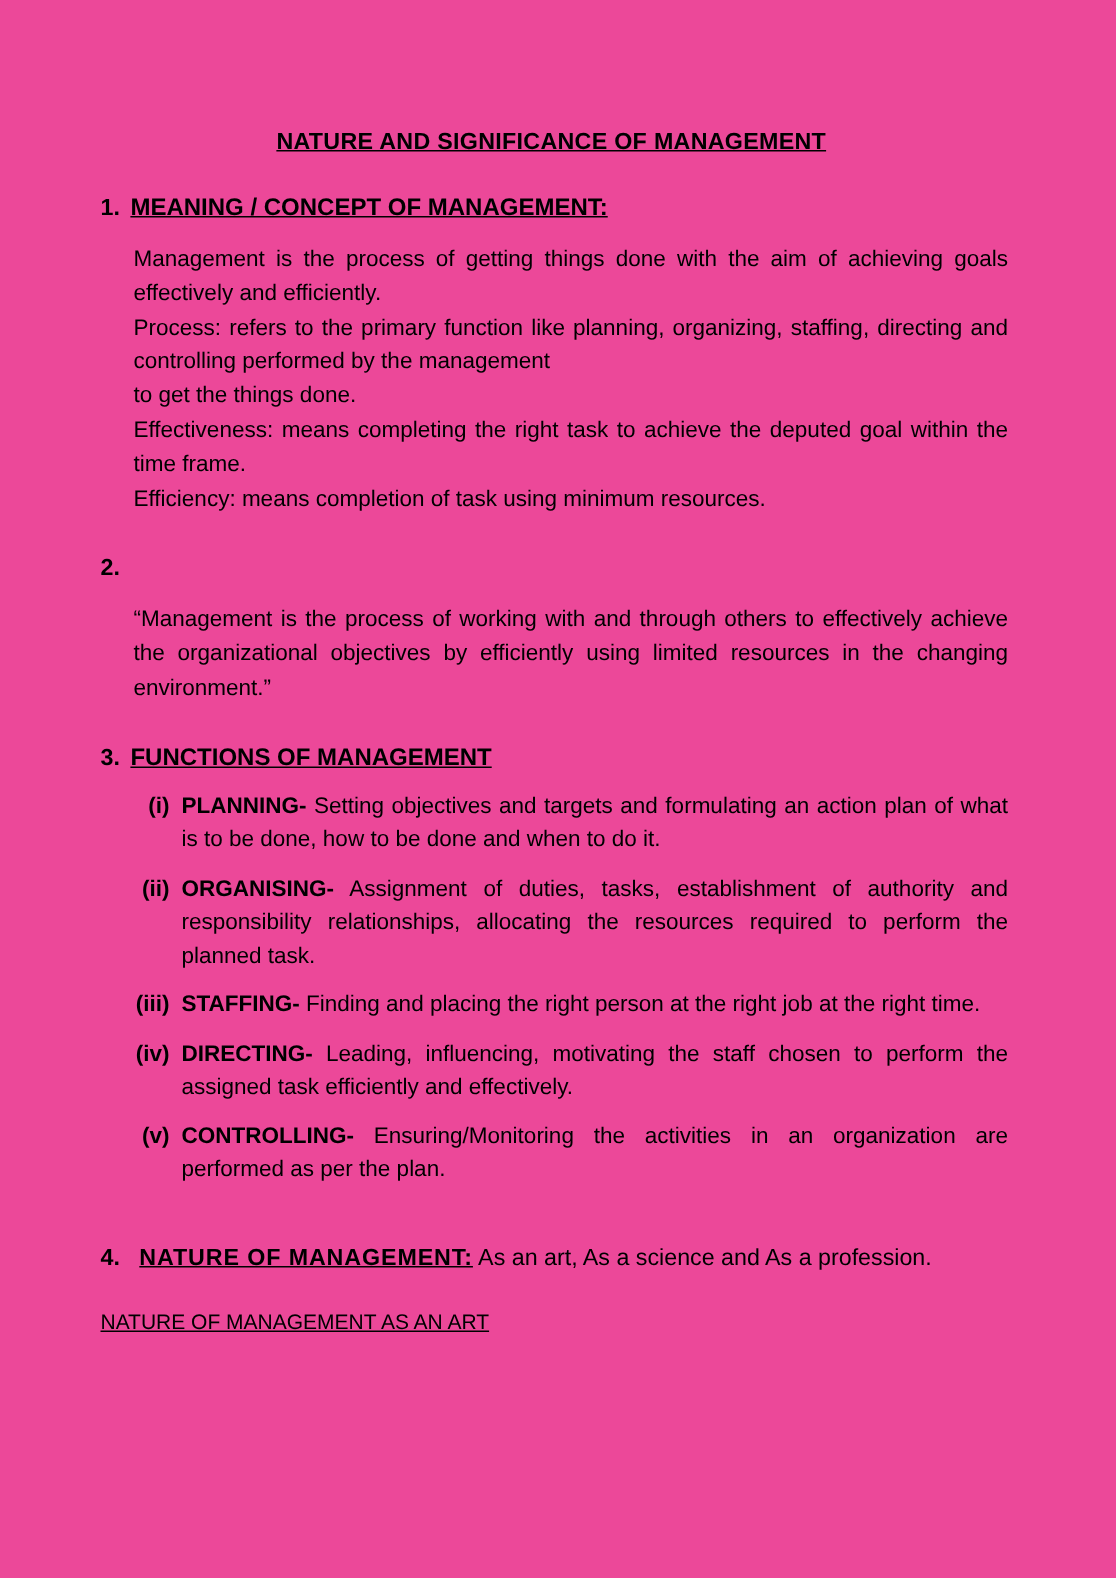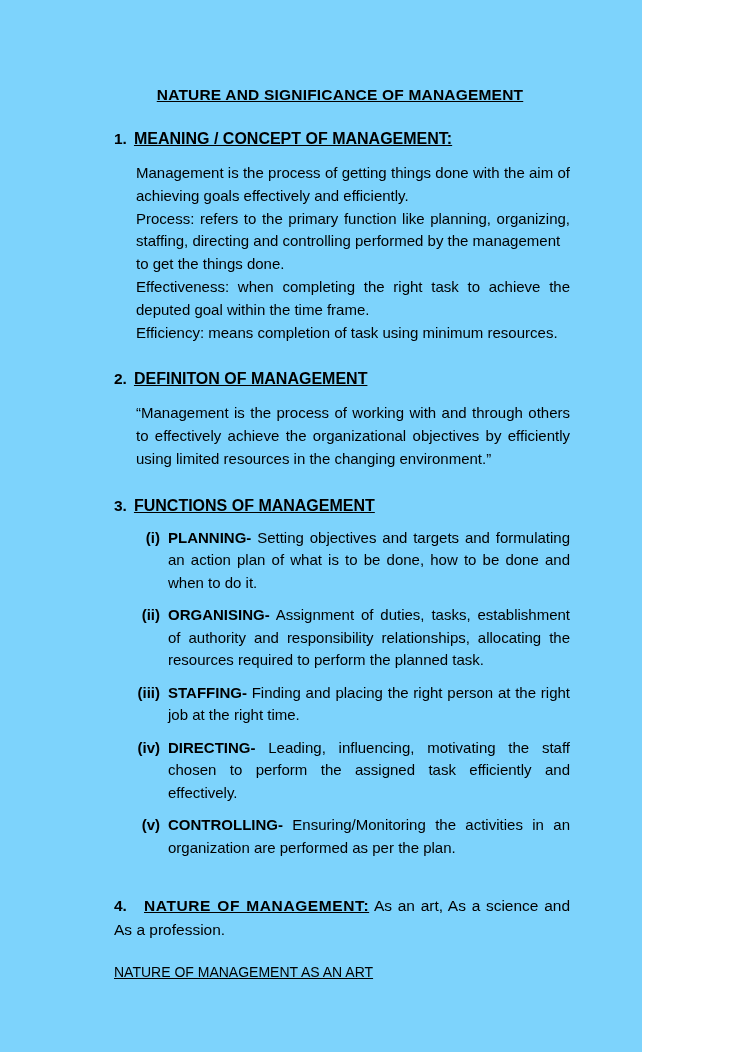--- a/index.html
+++ b/index.html
@@ -10,25 +10,25 @@
   body {
     width: 744px;
     height: 1052px;
     font-family: "Liberation Sans", sans-serif;
     color: #000000;
     position: relative;
     overflow: hidden;
   }
   .page {
     position: relative;
-    width: 642px;
+    width: 744px;
     height: 1052px;
     box-sizing: border-box;
-    padding: 78px 68px 40px 106px;
-    background: #7dd3fc;
+    padding: 78px 68px 40px 59px;
+    background: #ec4899;
   }
   .doc-title {
     text-align: center;
     font-size: 15.5px;
     font-weight: bold;
     text-decoration: underline;
     letter-spacing: 0.2px;
     margin: 8px 0 0 0;
   }
   .section {
@@ -134,29 +134,28 @@
 
   <div class="section">
     <div class="section-head">
       <span class="section-num">1.</span>
       <span class="section-title">MEANING / CONCEPT OF MANAGEMENT:</span>
     </div>
     <div class="body-block">
       <p class="para">Management is the process of getting things done with the aim of achieving goals effectively and efficiently.</p>
       <p class="para">Process: refers to the primary function like planning, organizing, staffing, directing and controlling performed by the management</p>
       <p class="para">to get the things done.</p>
-      <p class="para">Effectiveness: when completing the right task to achieve the deputed goal within the time frame.</p>
+      <p class="para">Effectiveness: means completing the right task to achieve the deputed goal within the time frame.</p>
       <p class="para">Efficiency: means completion of task using minimum resources.</p>
     </div>
   </div>
 
   <div class="section">
     <div class="section-head">
       <span class="section-num">2.</span>
-      <span class="section-title">DEFINITON OF MANAGEMENT</span>
     </div>
     <div class="quote-block">
       <p class="para">“Management is the process of working with and through others to effectively achieve the organizational objectives by efficiently using limited resources in the changing environment.”</p>
     </div>
   </div>
 
   <div class="section">
     <div class="section-head">
       <span class="section-num">3.</span>
       <span class="section-title">FUNCTIONS OF MANAGEMENT</span>

